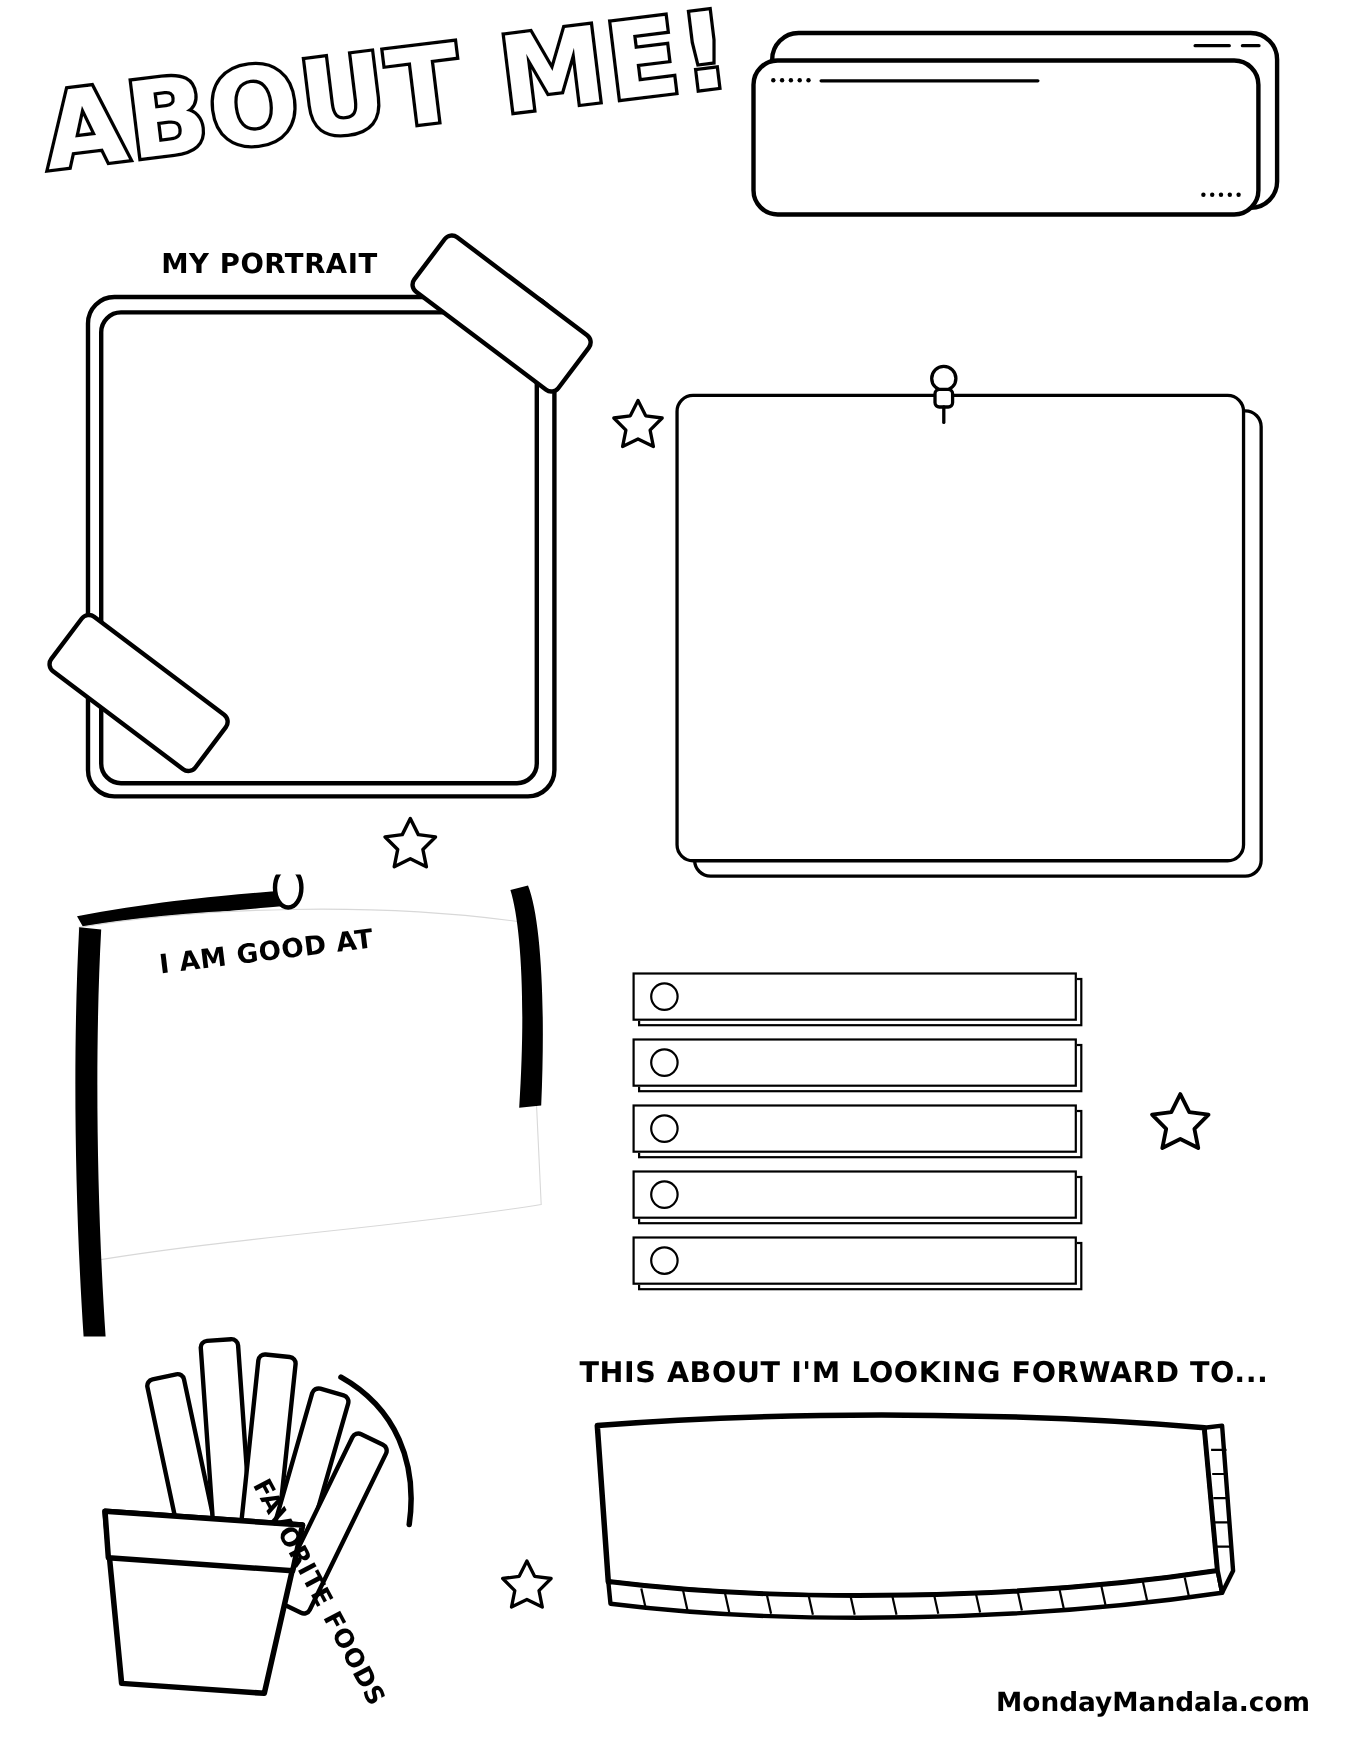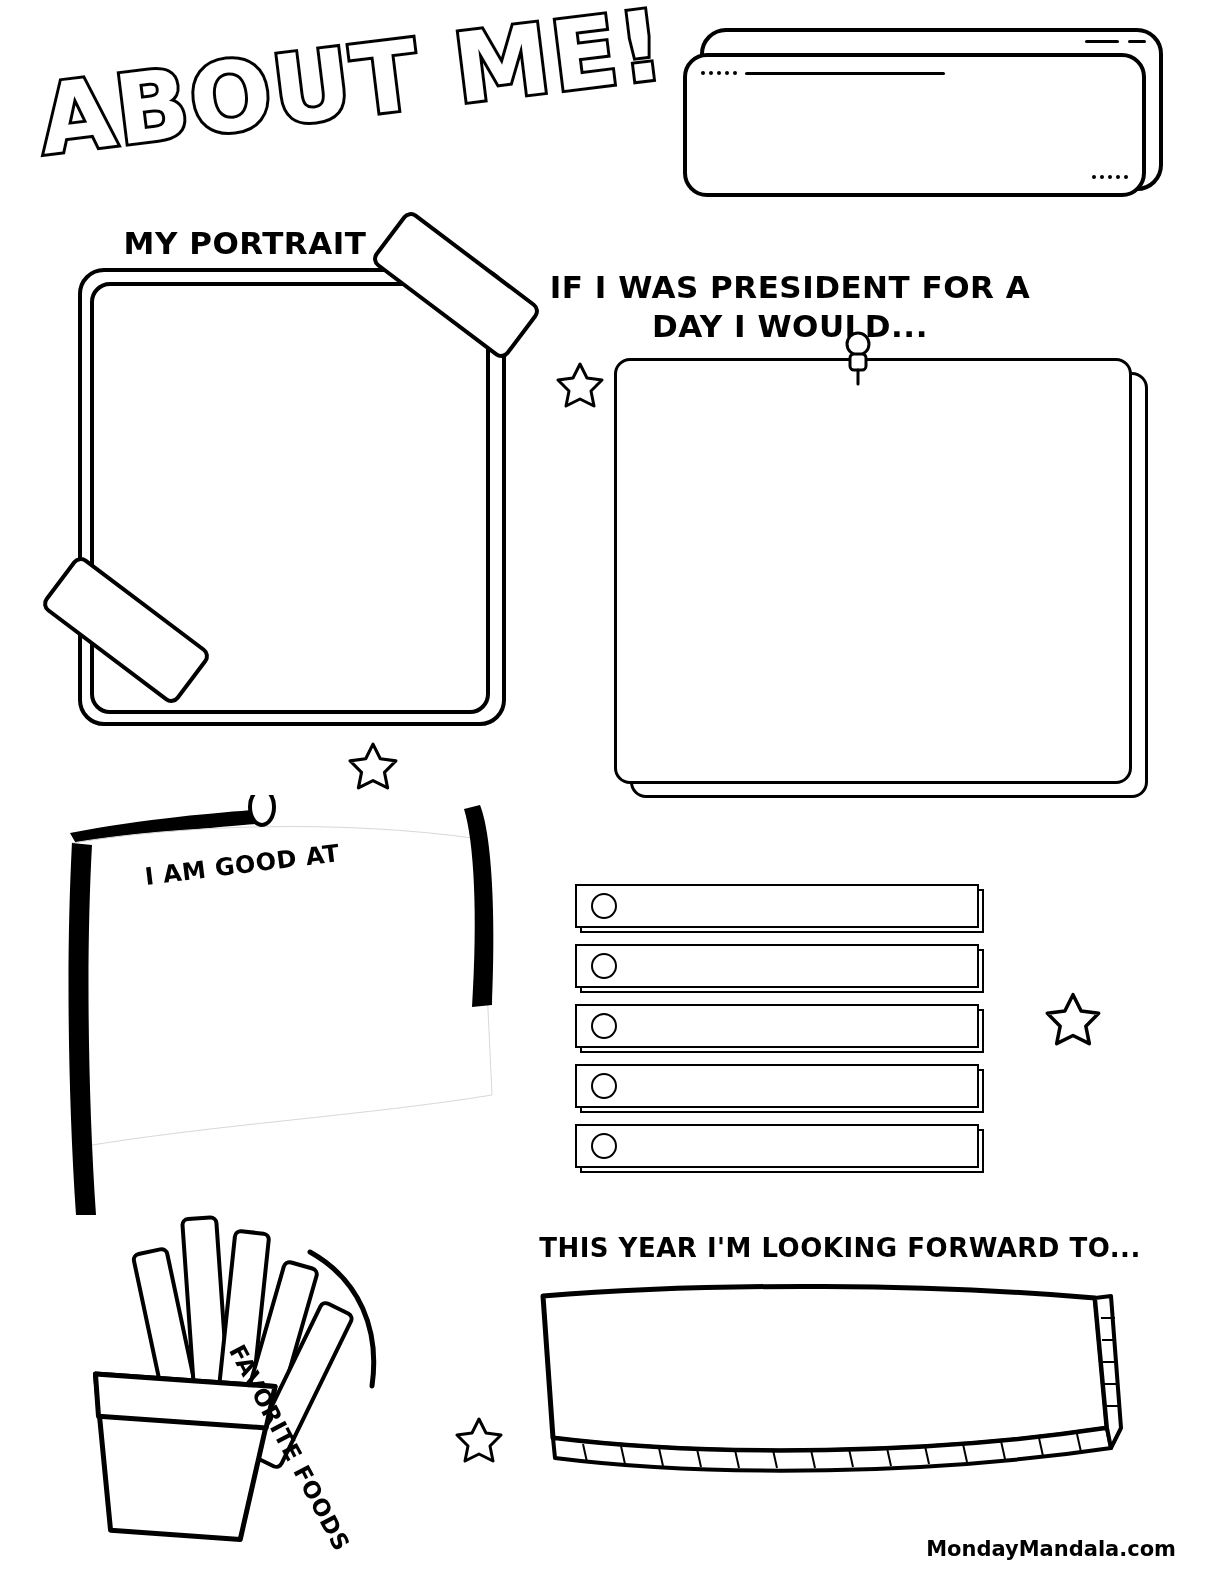--- a/index.html
+++ b/index.html
@@ -43,21 +43,21 @@
     color: #ffffff;
     -webkit-text-stroke: 6px #000000;
     paint-order: stroke fill;
     white-space: nowrap;
   }
 
   
   .heading {
     font-family: "DejaVu Sans", sans-serif;
     font-weight: 700;
-    font-size: 31px;
+    font-size: 25px;
     letter-spacing: 0.5px;
     text-align: center;
     color: #000;
     line-height: 1.25;
   }
 
   
   #name-banner-back {
     left: 700px; top: 28px;
     width: 455px; height: 155px;
@@ -168,24 +168,24 @@
     font-size: 23px;
     text-align: left;
     transform: rotate(62deg);
     transform-origin: left top;
   }
 
   
   #forward-label { left: 500px; top: 1232px; width: 680px; font-size: 26px; }
   #forward-box { left: 535px; top: 1278px; width: 600px; height: 195px; }
   #footer-credit {
-    right: 48px; bottom: 22px;
+    right: 33px; bottom: 22px;
     font-family: "DejaVu Sans", sans-serif;
     font-weight: 700;
-    font-size: 21px;
+    font-size: 24px;
     color: #000;
   }
 </style>
 </head>
 <body>
 
 <div id="page">
 
   <div class="abs" id="title-wrap">
     <div id="title-text">ABOUT ME!</div>
@@ -212,21 +212,20 @@
   </div>
   <div class="dashline abs" style="left:1085px; top:40px; width:34px;"></div>
   <div class="dashline abs" style="left:1128px; top:40px; width:18px;"></div>
 
   <div class="abs heading" id="portrait-label">MY PORTRAIT</div>
   <div class="abs" id="portrait-back"></div>
   <div class="abs" id="portrait-front"></div>
   <div class="abs tape" id="tape-tr"></div>
   <div class="abs tape" id="tape-bl"></div>
 
-  <div class="abs heading" id="pres-label">IF I WAS PRESIDENT FOR A DAY I WOULD...</div>
   <div class="abs" id="pres-back"></div>
   <div class="abs" id="pres-front"></div>
   <div class="abs" id="pin">
     <svg width="44" height="56" viewBox="0 0 44 56">
       <circle cx="22" cy="14" r="11" fill="#fff" stroke="#000" stroke-width="3"></circle>
       <rect x="14" y="24" width="16" height="16" rx="4" fill="#fff" stroke="#000" stroke-width="3"></rect>
       <line x1="22" y1="40" x2="22" y2="54" stroke="#000" stroke-width="3" stroke-linecap="round"></line>
     </svg>
   </div>
 
@@ -317,21 +316,21 @@
         <rect x="200" y="72" width="34" height="180" rx="6" transform="rotate(16 217 162)"></rect>
         <rect x="224" y="110" width="34" height="170" rx="6" transform="rotate(26 241 195)"></rect>
       </g>
       <path d="M30 190 L210 190 L186 345 L56 345 Z" fill="#fff" stroke="#000" stroke-width="5" stroke-linejoin="round" transform="rotate(4 120 265)"></path>
       <path d="M30 190 L210 190 L204 232 L36 232 Z" fill="#fff" stroke="#000" stroke-width="5" stroke-linejoin="round" transform="rotate(4 120 265)"></path>
       <path d="M250 62 C300 90 320 140 312 196" fill="none" stroke="#000" stroke-width="5" stroke-linecap="round"></path>
     </svg>
   </div>
   <div class="abs heading" id="foods-label">FAVORITE FOODS</div>
 
-  <div class="abs heading" id="forward-label">THIS YEAR I'M LOOKING FORWARD TO...</div>
+  <div class="abs heading" id="forward-label">THIS ABOUT I'M LOOKING FORWARD TO...</div>
   <div class="abs" id="forward-box">
     <svg width="600" height="195" viewBox="0 0 600 195">
       <path d="M8 18 C180 4 400 6 560 20 L572 150 C400 176 180 180 18 160 Z" fill="#fff" stroke="#000" stroke-width="5" stroke-linejoin="round"></path>
       <path d="M18 160 C180 180 400 176 572 150 L576 170 C400 196 180 200 20 180 Z" fill="#fff" stroke="#000" stroke-width="4" stroke-linejoin="round"></path>
       <path d="M560 20 L572 150 L576 170 L586 150 L576 18 Z" fill="#fff" stroke="#000" stroke-width="4" stroke-linejoin="round"></path>
       <g stroke="#000" stroke-width="2">
         <line x1="48" y1="166" x2="52" y2="184"></line>
         <line x1="86" y1="168" x2="90" y2="186"></line>
         <line x1="124" y1="170" x2="128" y2="188"></line>
         <line x1="162" y1="171" x2="166" y2="189"></line>

